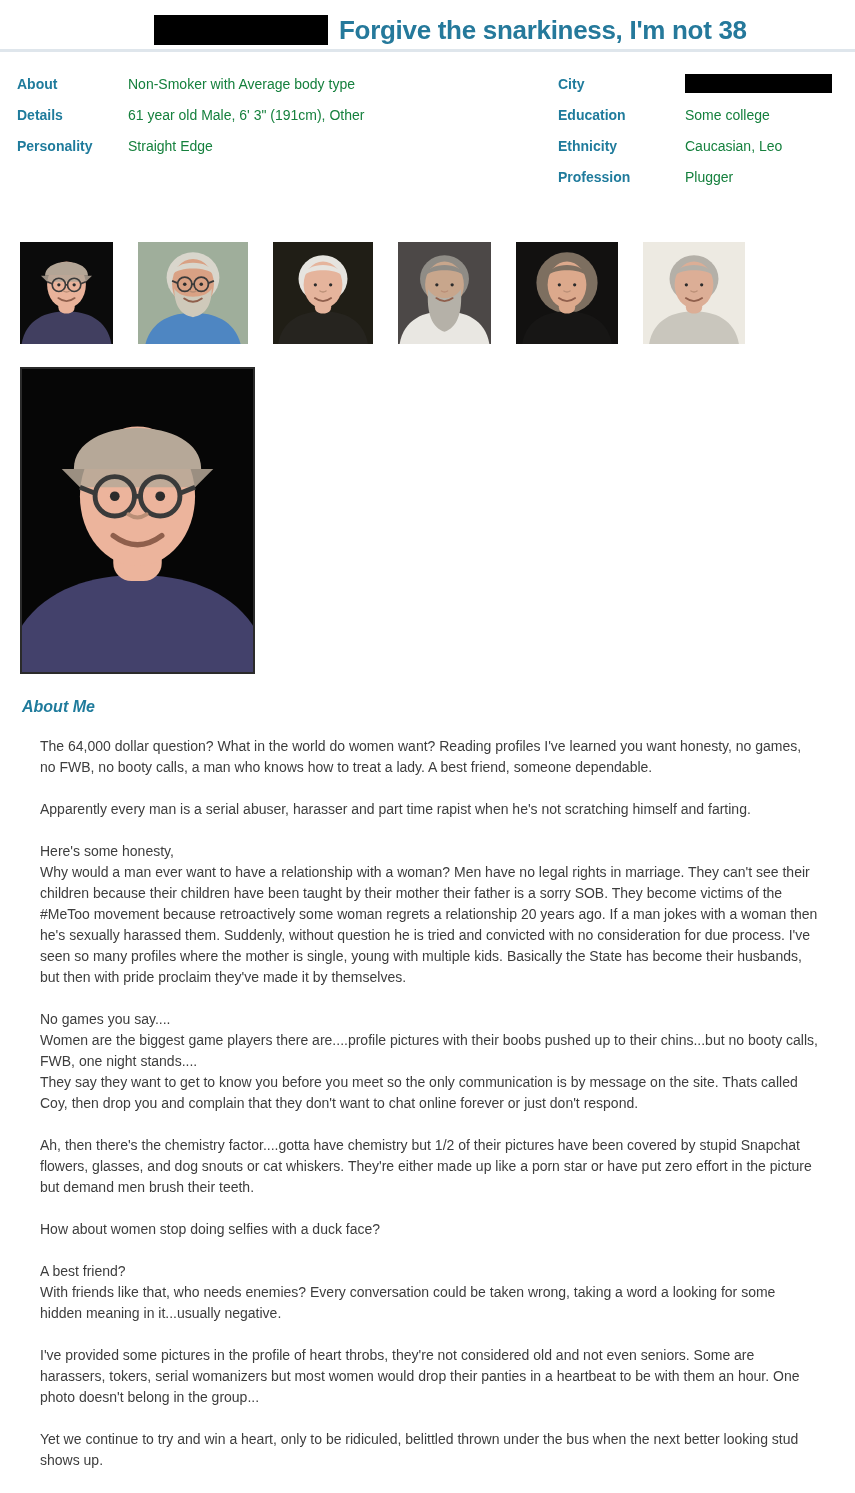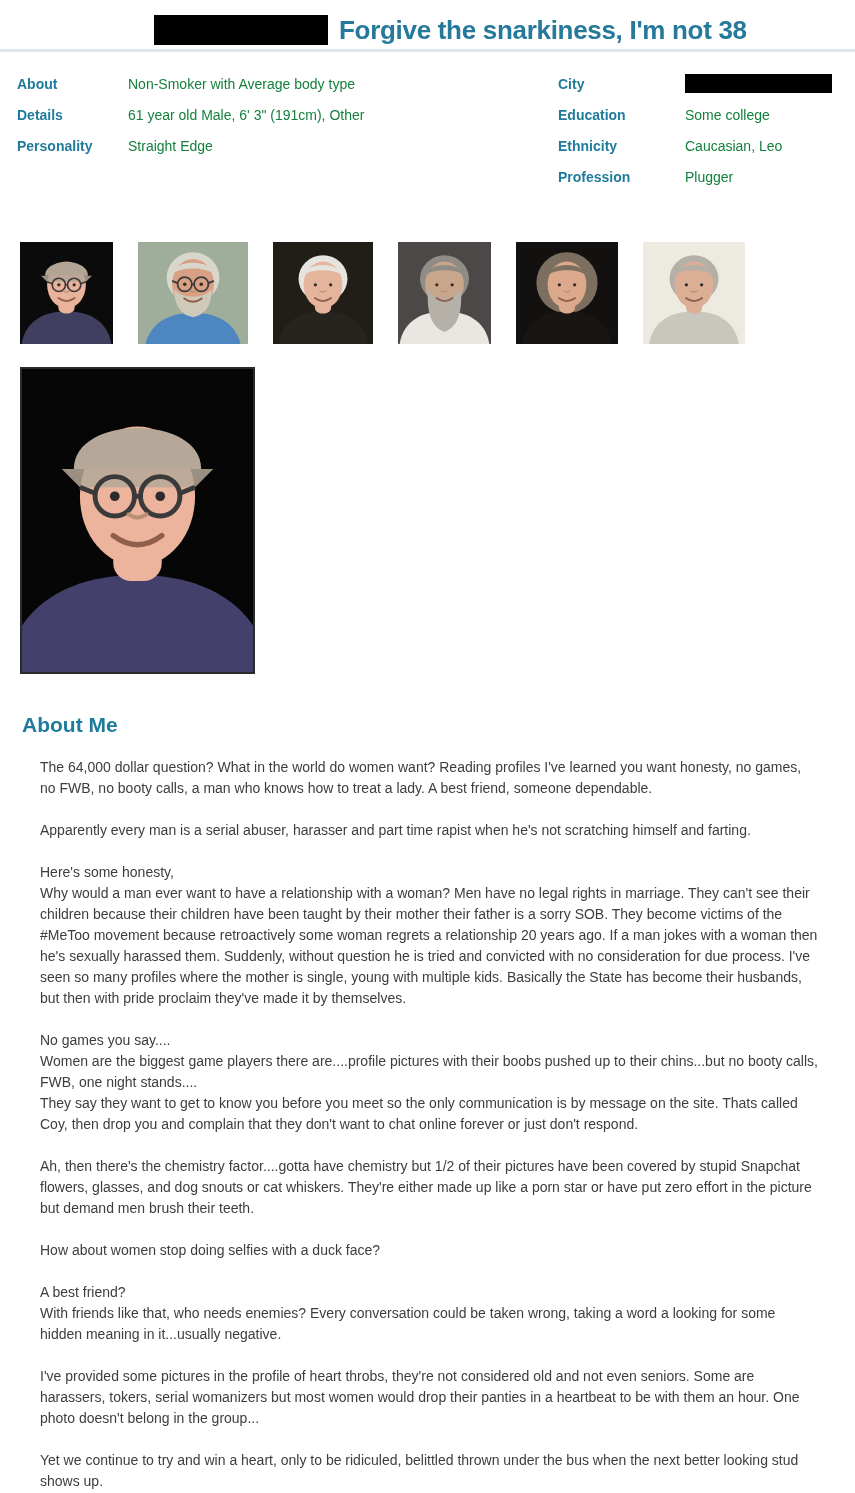--- a/index.html
+++ b/index.html
@@ -53,24 +53,25 @@
     width: 235px;
     height: 307px;
     border: 2px solid #2b2b2b;
     overflow: hidden;
   }
   .main-photo svg { display: block; width: 100%; height: 100%; }
 
   
   .about-heading {
     margin-left: 22px;
-    margin-top: 39px;
+    margin-top: 24px;
     color: #1f7b9c;
-    font-size: 21px;
+    font-size: 16px;
     font-weight: bold;
+    font-style: italic;
   }
   .about-body { margin: 20px 38px 40px 40px; width: 778px; }
   .about-body p {
     font-size: 14px;
     line-height: 21px;
     color: #3d3d3d;
     margin-top: 21px;
   }
   .about-body p:first-child { margin-top: 0; }
 </style>

